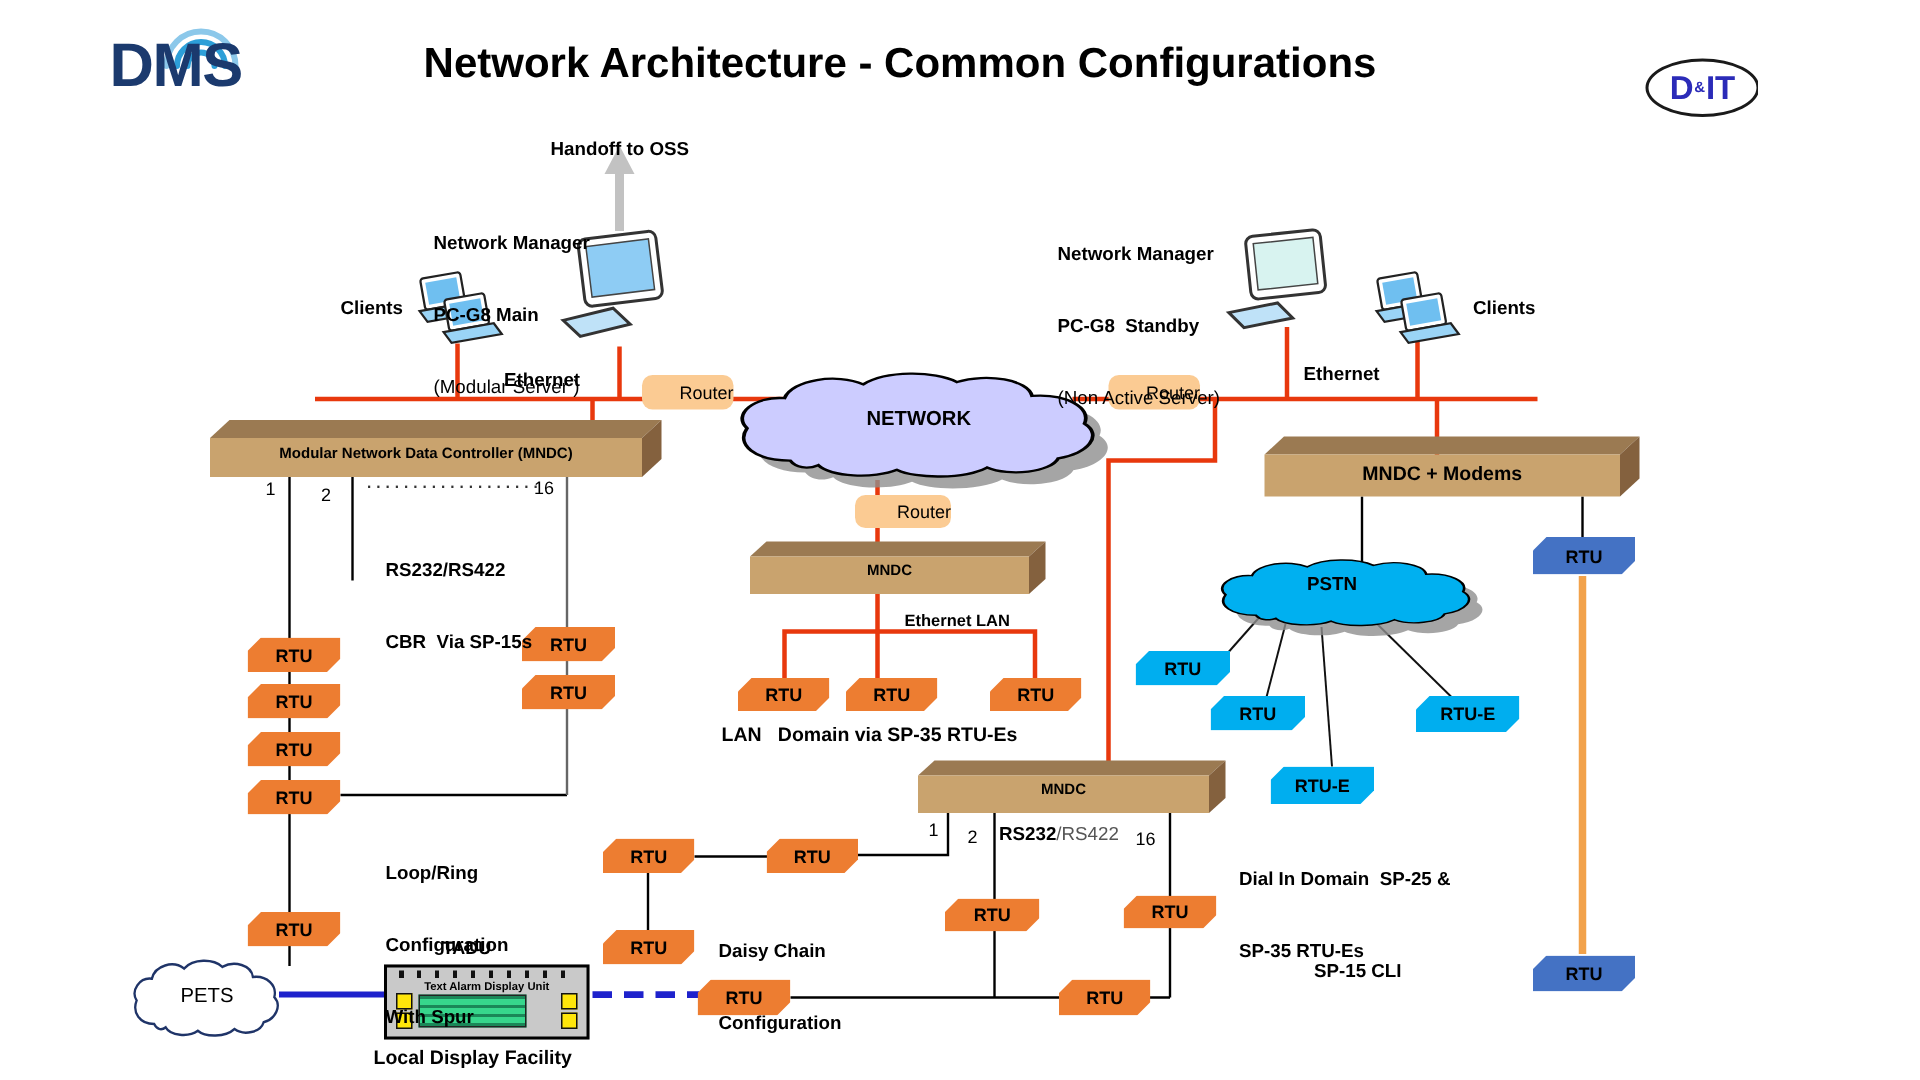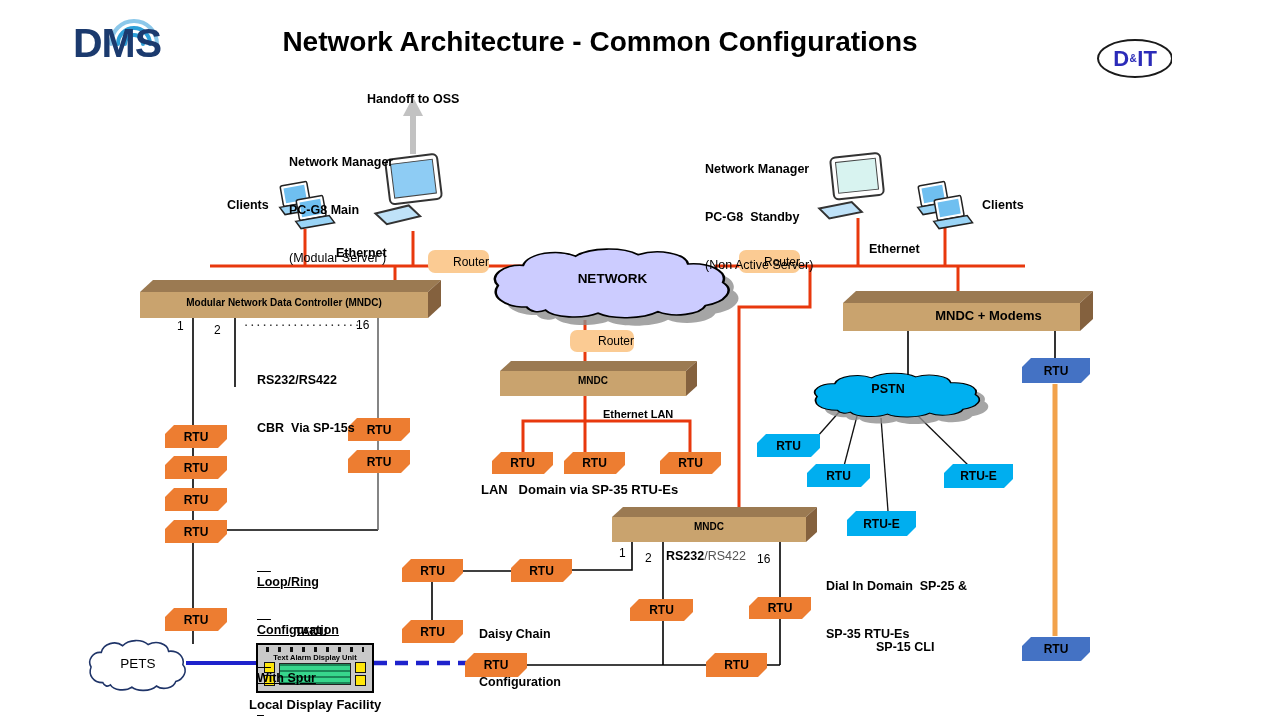--- a/index.html
+++ b/index.html
@@ -22,21 +22,21 @@
   
   .dms{position:absolute;left:73px;top:20px;z-index:3;font-size:41px;font-weight:800;
        color:#1B3A6E;letter-spacing:-1px;}
   .dit{position:absolute;left:1097px;top:39px;width:72px;height:35px;z-index:3;
        border:2.5px solid #1a1a1a;border-radius:50%;display:flex;align-items:center;
        justify-content:center;color:#2B2BB8;background:#fff;}
   .dit .big{font-size:22px;font-weight:bold;line-height:22px;}
   .dit .amp{font-size:10px;font-weight:bold;margin:0 .5px;}
   
   .tadu{position:absolute;left:256px;top:643px;width:114px;height:46px;z-index:2;
-        background:#C9C9C9;border:2px solid #000;}
+        background:#C9C9C9;border:2px solid #000;padding-left:19px;}
   .tadu .icons{position:absolute;left:8px;right:8px;top:2px;height:5px;
         background:repeating-linear-gradient(90deg,#111 0 3px,transparent 3px 12px);}
   .tadu .ttl{position:absolute;left:0;right:0;top:8px;text-align:center;
         font-size:7.5px;font-weight:bold;white-space:nowrap;}
   .tadu .lcd{position:absolute;left:21px;top:18px;width:70px;height:20px;background:#37D68C;
         border:1px solid #222;
         background-image:repeating-linear-gradient(0deg,rgba(3,70,45,.55) 0 2px,transparent 2px 6px);}
   .tadu .btn{position:absolute;width:9px;height:9px;background:#FFE60A;border:1.5px solid #111;}
 </style>
 </head>
@@ -224,23 +224,23 @@
   <div class="mtxt" style="left:500px;top:375px;width:186px;">MNDC</div>
   <div class="lbl b" style="left:603px;top:408px;font-size:11px;">Ethernet LAN</div>
   <div class="lbl b" style="left:481px;top:482px;font-size:13px;">LAN   Domain via SP-35 RTU-Es</div>
 
   <div class="mtxt" style="left:612px;top:521px;width:194px;">MNDC</div>
   <div class="lbl small" style="left:619px;top:546px;">1</div>
   <div class="lbl small" style="left:645px;top:551px;">2</div>
   <div class="lbl" style="left:666px;top:549px;font-size:12.5px;"><span class="b">RS232</span><span style="color:#555;">/RS422</span></div>
   <div class="lbl small" style="left:757px;top:552px;">16</div>
 
-  <div class="mtxt" style="left:843px;top:308px;width:237px;font-size:13px;padding-left:27px;">MNDC  + Modems</div>
-
-  <div class="lbl cap" style="left:257px;top:542px;text-decoration:underline;">
+  <div class="mtxt" style="left:843px;top:308px;width:237px;font-size:13px;">MNDC  + Modems</div>
+
+  <div class="lbl cap" style="left:257px;top:542px;">
     <div>Loop/Ring</div>
     <div>Configuration</div>
     <div>With Spur</div>
   </div>
   <div class="lbl cap" style="left:479px;top:594px;">
     <div>Daisy Chain</div>
     <div>Configuration</div>
   </div>
   <div class="lbl cap" style="left:826px;top:546px;">
     <div>Dial In Domain  SP-25 &amp;</div>

